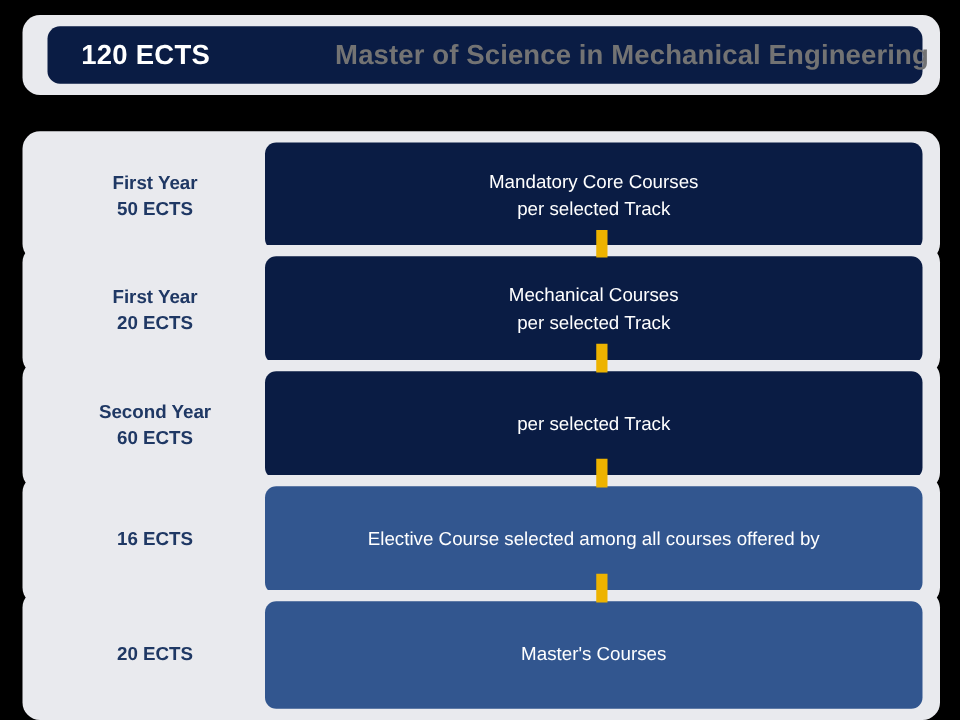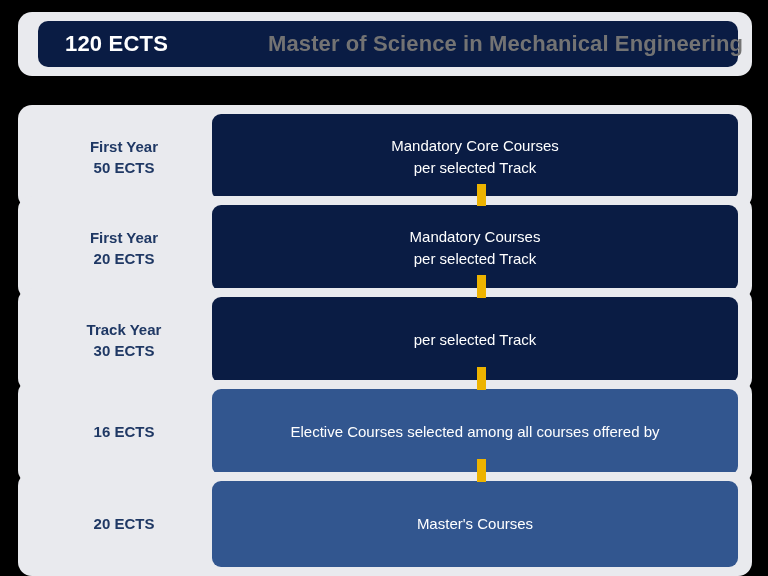--- a/index.html
+++ b/index.html
@@ -144,45 +144,45 @@
   </div>
 
   <div class="connector" style="top:184px;height:22px"></div>
 
   <div class="card card-row" style="top:196px">
     <div class="row-label">
       <span>First Year</span>
       <span>20 ECTS</span>
     </div>
     <div class="row-box box-navy">
-      <span>Mandatory Courses</span>
+      <span>Mechanical Courses</span>
       <span>per selected Track</span>
     </div>
   </div>
 
   <div class="connector" style="top:275px;height:23px"></div>
 
   <div class="card card-row" style="top:288px">
     <div class="row-label">
-      <span>Track Year</span>
-      <span>30 ECTS</span>
+      <span>Second Year</span>
+      <span>60 ECTS</span>
     </div>
     <div class="row-box box-navy">
       <span>per selected Track</span>
     </div>
   </div>
 
   <div class="connector" style="top:367px;height:23px"></div>
 
   <div class="card card-row" style="top:380px">
     <div class="row-label">
       <span>16 ECTS</span>
     </div>
     <div class="row-box box-blue">
-      <span>Elective Courses selected among all courses offered by</span>
+      <span>Elective Course selected among all courses offered by</span>
     </div>
   </div>
 
   <div class="connector" style="top:459px;height:23px"></div>
 
   <div class="card card-row" style="top:472px">
     <div class="row-label">
       <span>20 ECTS</span>
     </div>
     <div class="row-box box-blue">

